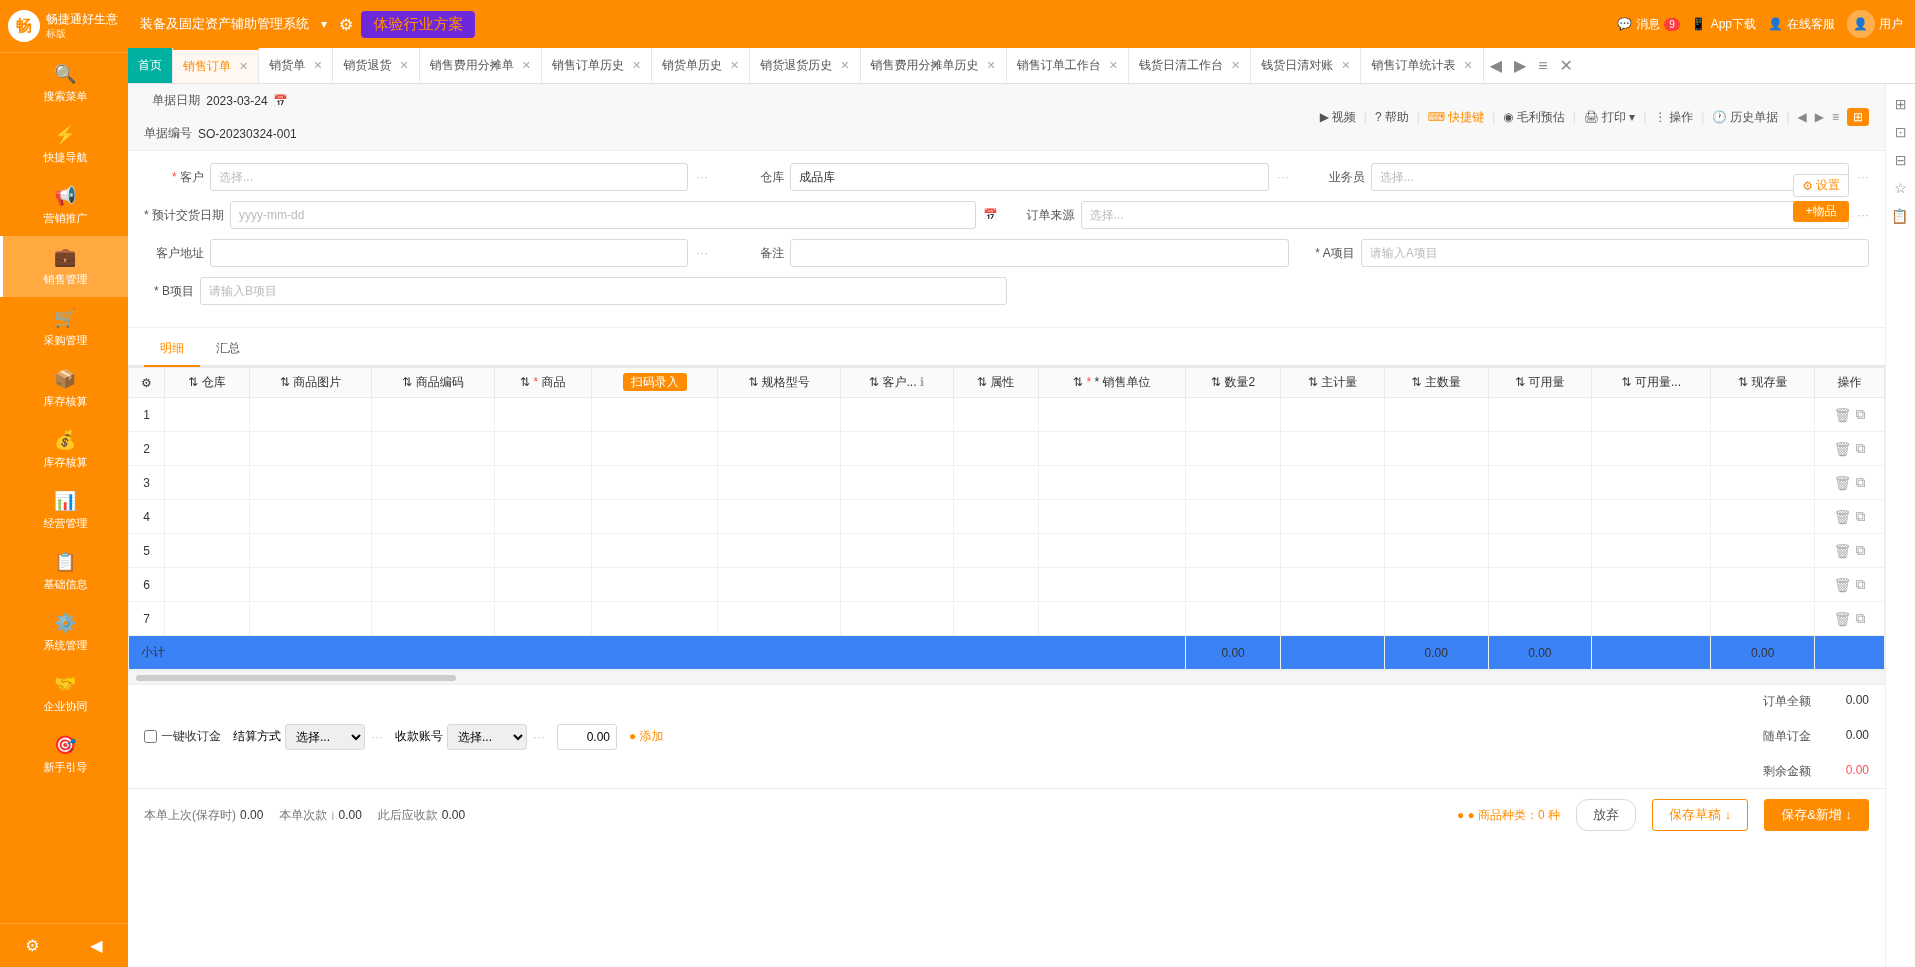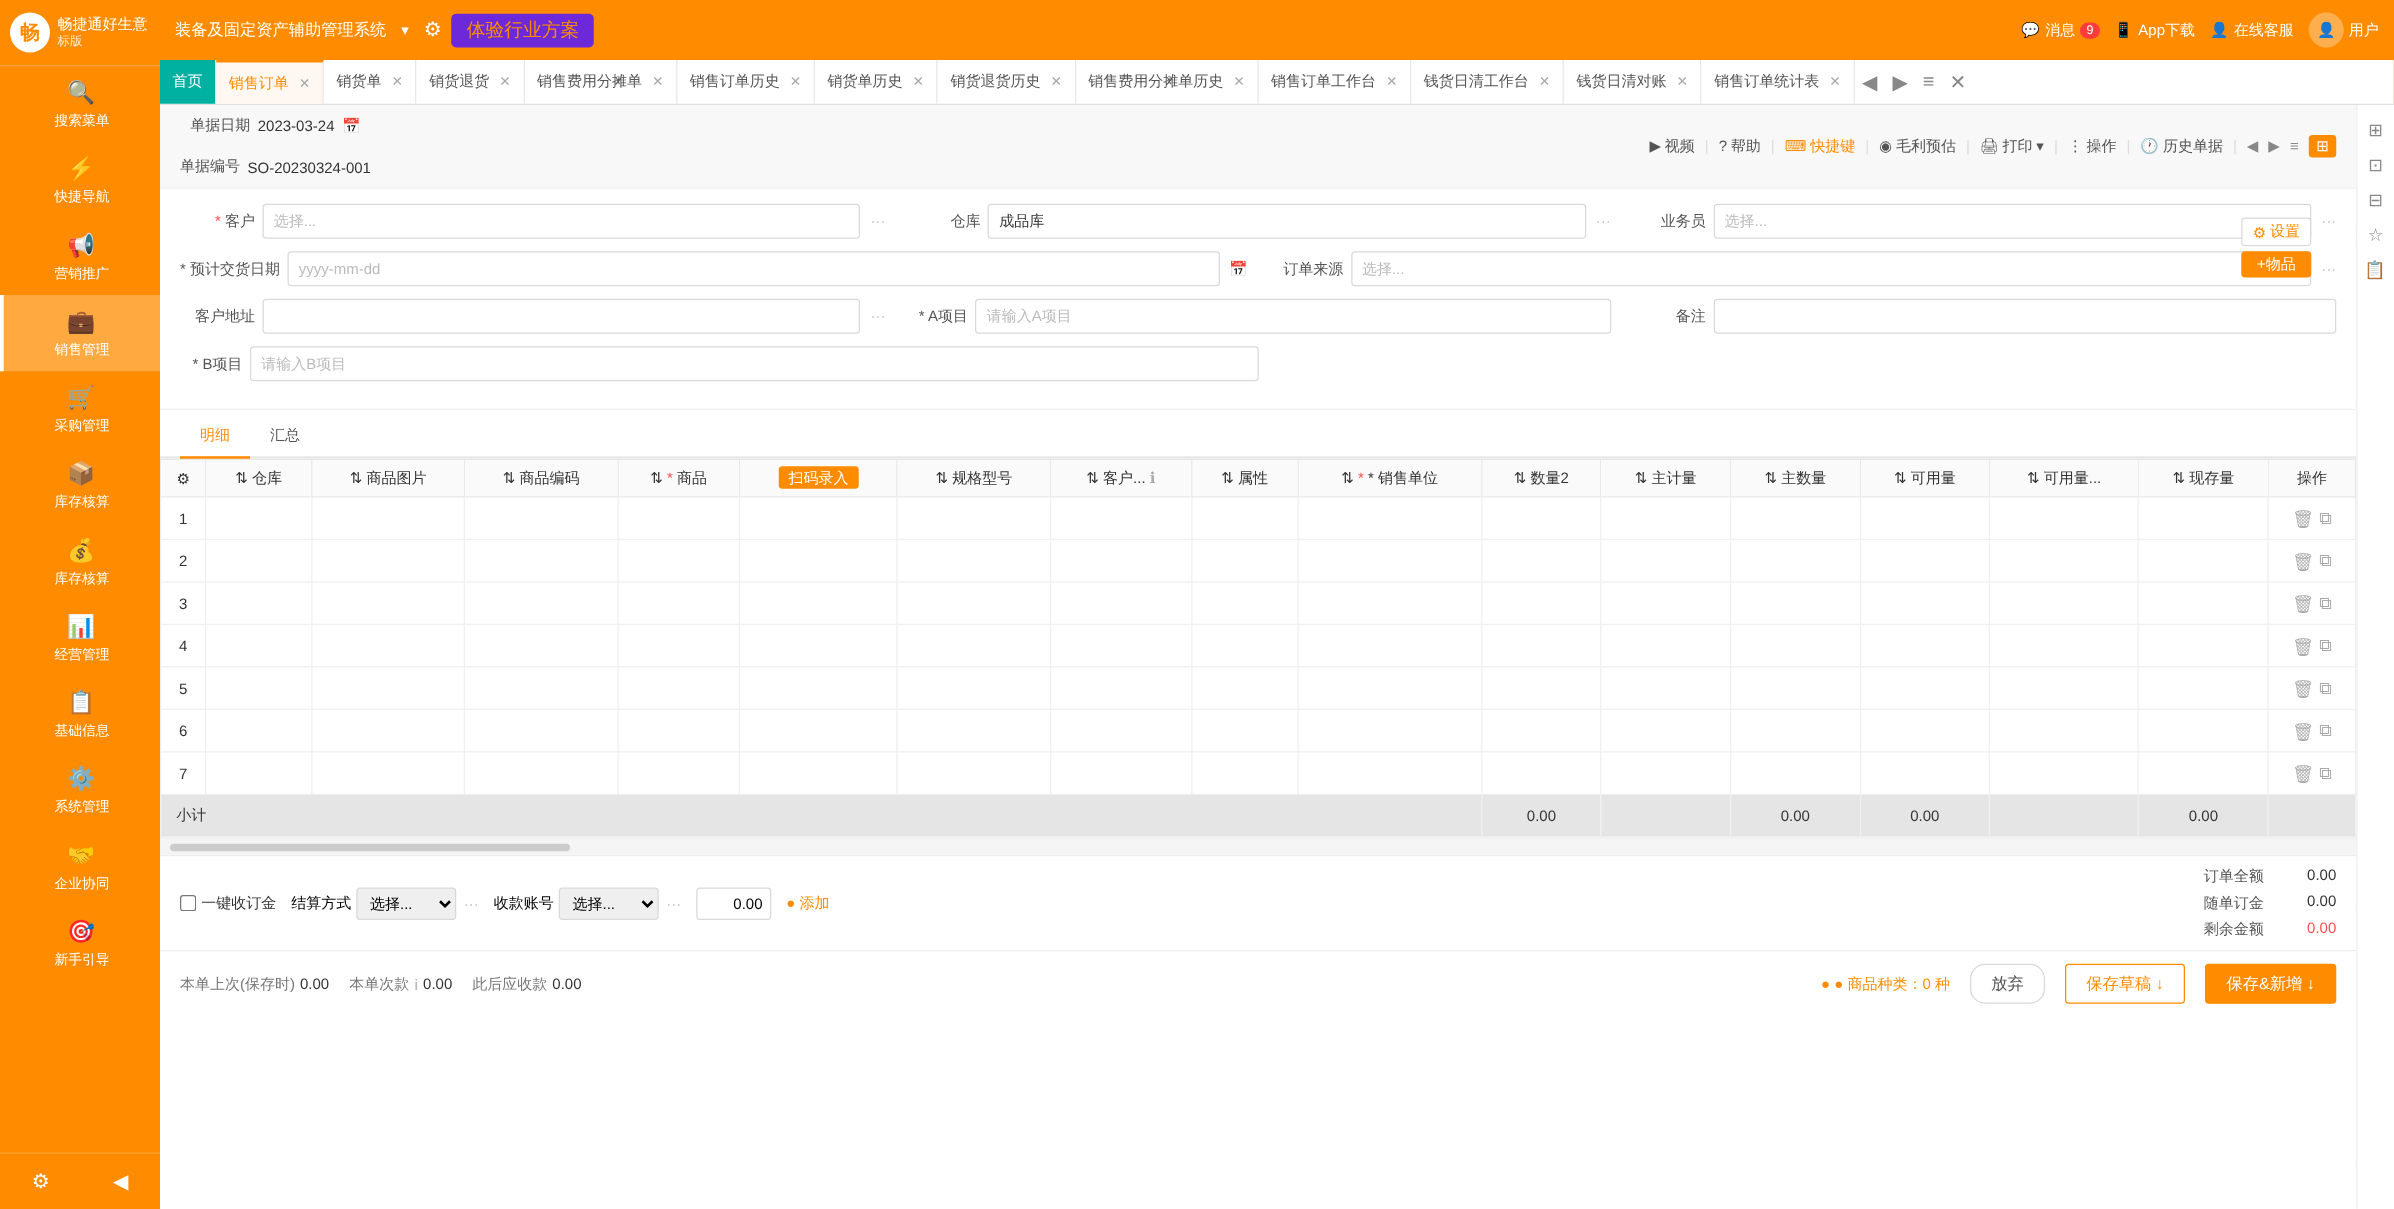--- a/index.html
+++ b/index.html
@@ -105,21 +105,21 @@
       position: sticky; top: 0; z-index: 2;
     }
     .detail-table td {
       border: 1px solid #f0f0f0; padding: 4px 6px; text-align: center;
       height: 34px; color: #333; font-size: 12px;
     }
     .row-num { color: #999; width: 30px; }
     .th-required::before { content: '* '; color: #ff4d4f; }
 
     
-    .total-row td { background: #e5e5e5; font-weight: 500; }
+    .total-row td { background: #3b82f6; font-weight: 500; }
     .total-label { color: #555; text-align: left !important; padding-left: 12px !important; }
     .total-value { color: #ff8c00; }
 
     
     .bottom-bar {
       background: #fff; border-top: 1px solid #eee; padding: 8px 16px;
       display: flex; align-items: center; gap: 12px;
     }
     .checkbox-field { display: flex; align-items: center; gap: 4px; }
     .checkout-label { color: #333; }
@@ -434,26 +434,26 @@
       </div>
     </div>
 
     <div class="form-row">
       <div class="field-group" style="flex:1.5;">
         <span class="field-label">客户地址</span>
         <input class="field-input" type="text" style="">
         <span class="field-dots">···</span>
       </div>
       <div class="field-group" style="flex:1.5;">
+        <span class="field-label">备注</span>
+        <input class="field-input" type="text" style="">
+      </div>
+      <div class="field-group" style="flex:1.5;">
         <span class="field-label" style="color:#555;min-width:50px;text-align:right;">* A项目</span>
         <input class="field-input" type="text" placeholder="请输入A项目" style="">
-      </div>
-      <div class="field-group" style="flex:1.5;">
-        <span class="field-label">备注</span>
-        <input class="field-input" type="text" style="">
       </div>
     </div>
 
     <div class="form-row">
       <div class="field-group" style="flex:0.5;">
         <span class="field-label" style="color:#555;min-width:50px;text-align:right;">* B项目</span>
         <input class="field-input" type="text" placeholder="请输入B项目" style="">
       </div>
     </div>
   </div>
@@ -728,21 +728,21 @@
       <span>收款账号</span>
       <select class="bottom-select">
         <option>选择...</option>
       </select>
       <span class="field-dots">···</span>
     </div>
     <input class="amount-input" type="text" value="0.00" style="">
     <div class="add-btn">
       <span>● 添加</span>
     </div>
-    <div style="margin-left:auto;display:flex;flex-direction:column;align-items:flex-end;gap:4px;">
+    <div style="margin-left:auto;display:flex;flex-direction:column;align-items:flex-end;gap:18px;">
       <div class="summary-item">
         <span class="summary-label">订单全额</span>
         <span class="summary-value">0.00</span>
       </div>
       <div class="summary-item">
         <span class="summary-label">随单订金</span>
         <span class="summary-value">0.00</span>
       </div>
       <div class="summary-item">
         <span class="summary-label">剩余金额</span>

